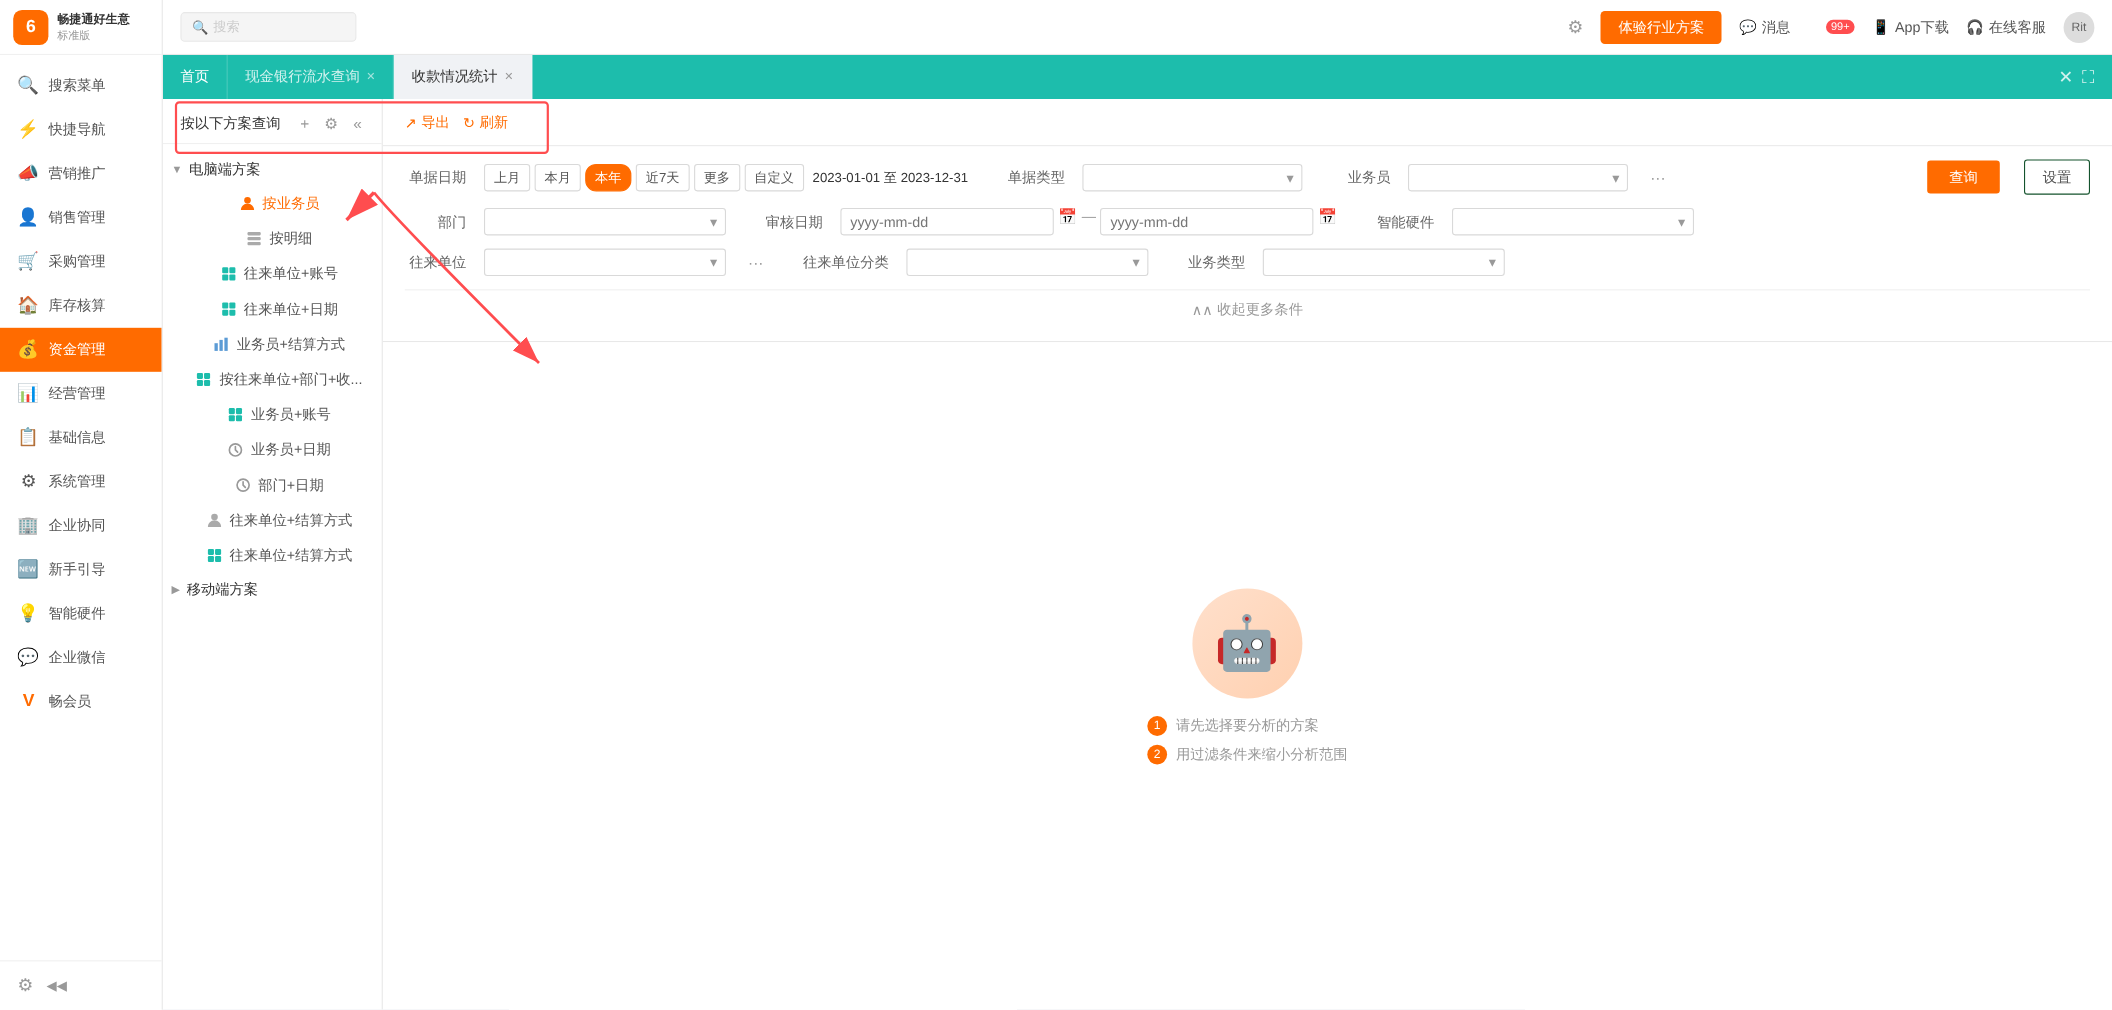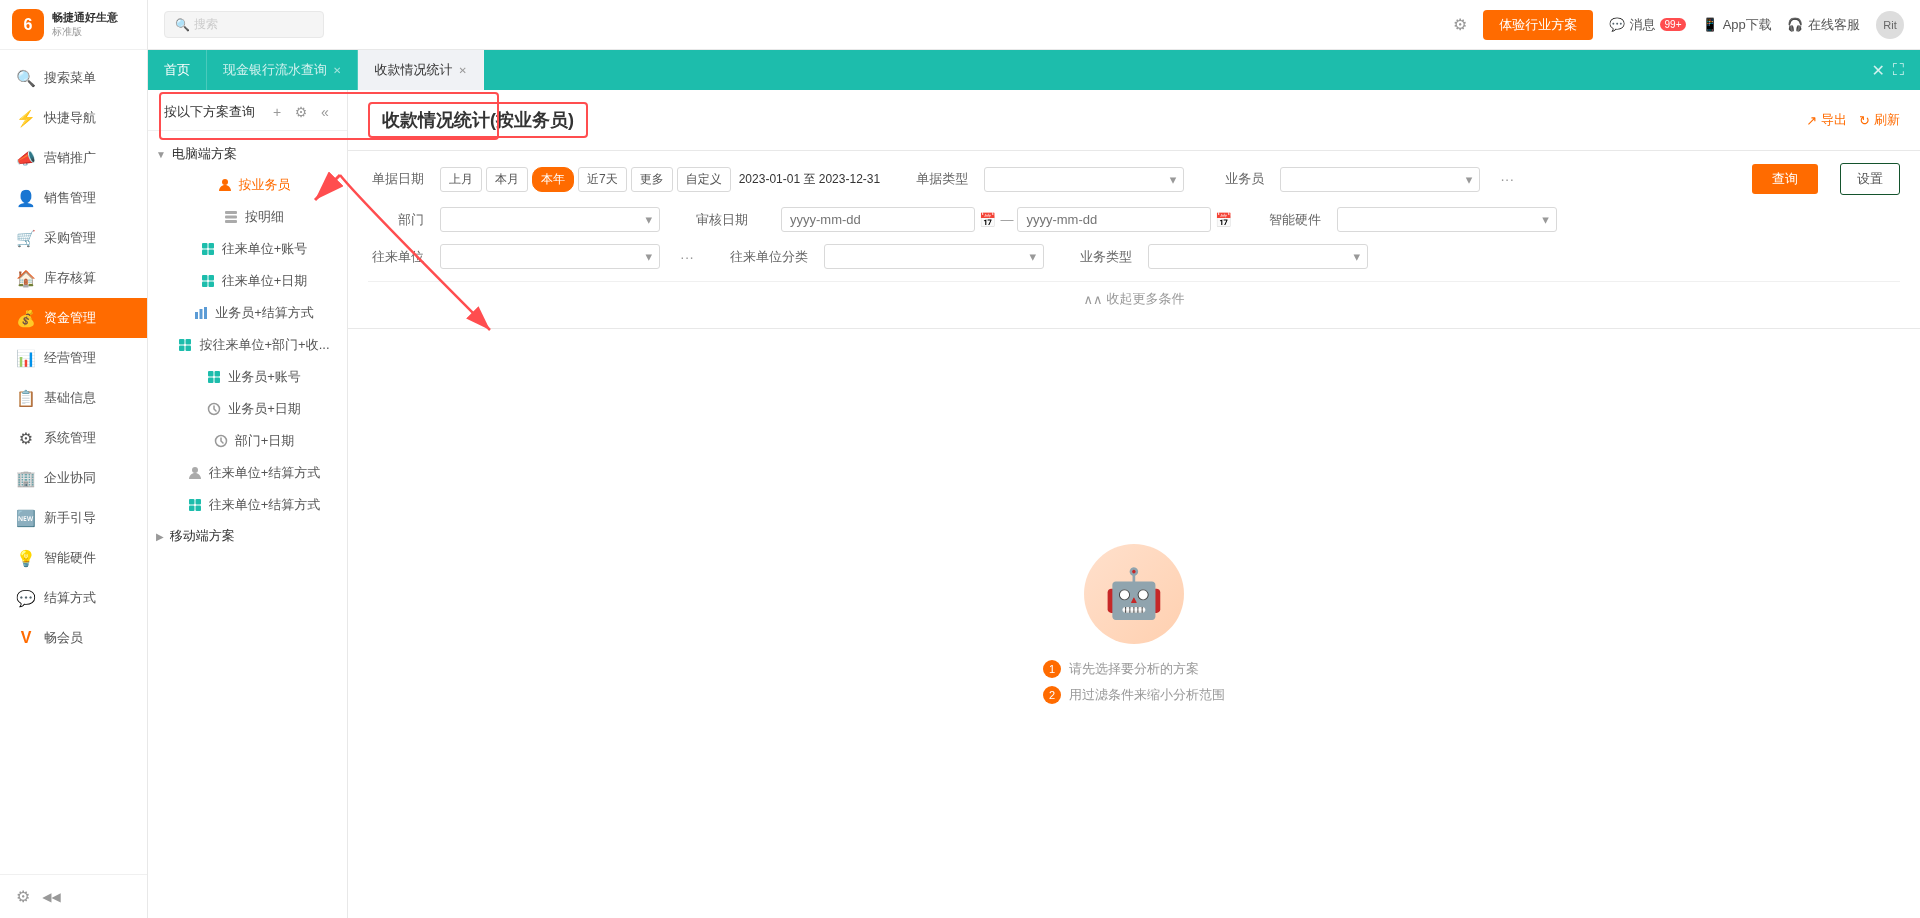--- a/index.html
+++ b/index.html
@@ -44,21 +44,21 @@
     .topbar-left { display: flex; align-items: center; gap: 8px; }
     .topbar-search {
       background: #f5f5f5; border: 1px solid #e8e8e8; border-radius: 4px;
       padding: 4px 10px; font-size: 12px; color: #999; min-width: 160px; cursor: pointer;
       display: flex; align-items: center; gap: 4px;
     }
     .topbar-actions { display: flex; align-items: center; gap: 16px; }
     .topbar-action { display: flex; align-items: center; gap: 4px; color: #555; cursor: pointer; font-size: 13px; }
     .notif-badge {
       background: #ff4d4f; color: white; border-radius: 10px; font-size: 10px;
-      padding: 1px 5px; min-width: 18px; text-align: center;
+      padding: 1px 5px; min-width: 18px; text-align: center; margin-left: 28px;
     }
     .gear-btn { color: #999; cursor: pointer; font-size: 16px; }
     .trial-btn {
       background: #ff6b00; color: white; border: none; border-radius: 4px;
       padding: 6px 16px; cursor: pointer; font-size: 13px;
     }
     .user-avatar { width: 28px; height: 28px; border-radius: 50%; background: #ddd; display: flex; align-items: center; justify-content: center; font-size: 11px; color: #666; }
 
     
     .tabbar {
@@ -135,21 +135,21 @@
     .date-btn { padding: 3px 8px; border: 1px solid #d9d9d9; border-radius: 3px; font-size: 12px; color: #555; cursor: pointer; background: #fff; }
     .date-btn.active { background: #ff6b00; color: white; border-color: #ff6b00; border-radius: 10px; }
     .date-range { font-size: 12px; color: #333; margin-left: 4px; }
     .filter-select {
       border: 1px solid #d9d9d9; border-radius: 3px; padding: 4px 28px 4px 8px;
       font-size: 13px; color: #555; background: #fff; cursor: pointer; min-width: 220px;
       appearance: none; position: relative;
     }
     .filter-select-wrap { position: relative; display: inline-flex; align-items: center; }
     .filter-select-wrap::after { content: '▾'; position: absolute; right: 8px; color: #999; pointer-events: none; }
-    .date-picker-wrap { display: flex; align-items: center; gap: 4px; margin-left: 17px; }
+    .date-picker-wrap { display: flex; align-items: flex-start; gap: 4px; }
     .date-picker {
       border: 1px solid #d9d9d9; border-radius: 3px; padding: 4px 8px;
       font-size: 13px; color: #bbb; background: #fff; min-width: 120px;
     }
     .date-sep { color: #999; }
     .cal-icon { color: #999; cursor: pointer; font-size: 14px; }
     .ellipsis-btn { color: #999; cursor: pointer; font-size: 14px; padding: 0 4px; }
     .filter-row-actions { display: flex; gap: 22px; align-items: center; margin-left: auto; }
     .query-btn {
       background: #ff6b00; color: white; border: none; border-radius: 3px;
@@ -252,21 +252,21 @@
     <div class="sidebar-item">
       <span class="icon">🆕</span>
       <span>新手引导</span>
     </div>
     <div class="sidebar-item">
       <span class="icon">💡</span>
       <span>智能硬件</span>
     </div>
     <div class="sidebar-item">
       <span class="icon">💬</span>
-      <span>结算方式</span>
+      <span>企业微信</span>
     </div>
     <div class="sidebar-item">
       <span class="icon" style="font-weight:bold;color:#ff6b00;">V</span>
       <span>畅会员</span>
     </div>
   </div>
   <div class="sidebar-bottom">
     <span class="sidebar-bottom-icon">⚙</span>
     <span class="sidebar-bottom-icon" style="font-size:12px;">◀◀</span>
   </div>
@@ -456,21 +456,20 @@
             <span class="scheme-group-arrow">▶</span>
             <span>移动端方案</span>
           </div>
         </div>
       </div>
     </div>
 
     <div class="right-content">
 
       <div class="page-header">
-        <div class="page-title-box">收款情况统计(按业务员)</div>
         <div class="page-header-actions">
           <div class="export-btn">
             <span>↗</span>
             <span>导出</span>
           </div>
           <div class="refresh-btn">
             <span>↻</span>
             <span>刷新</span>
           </div>
         </div>

